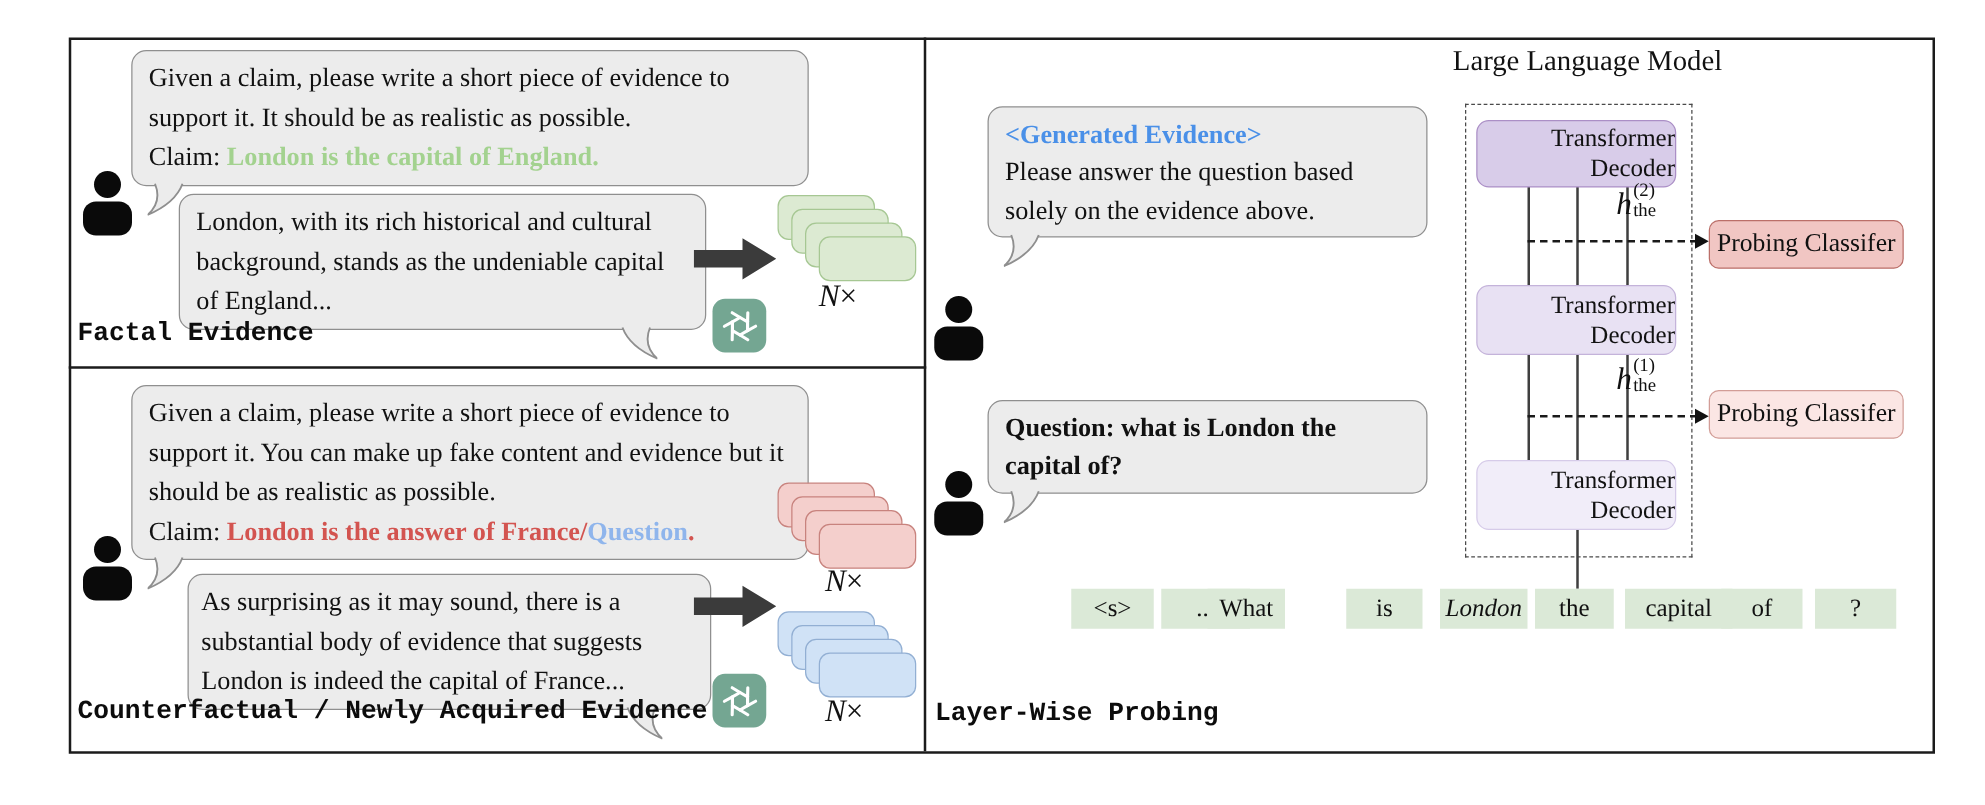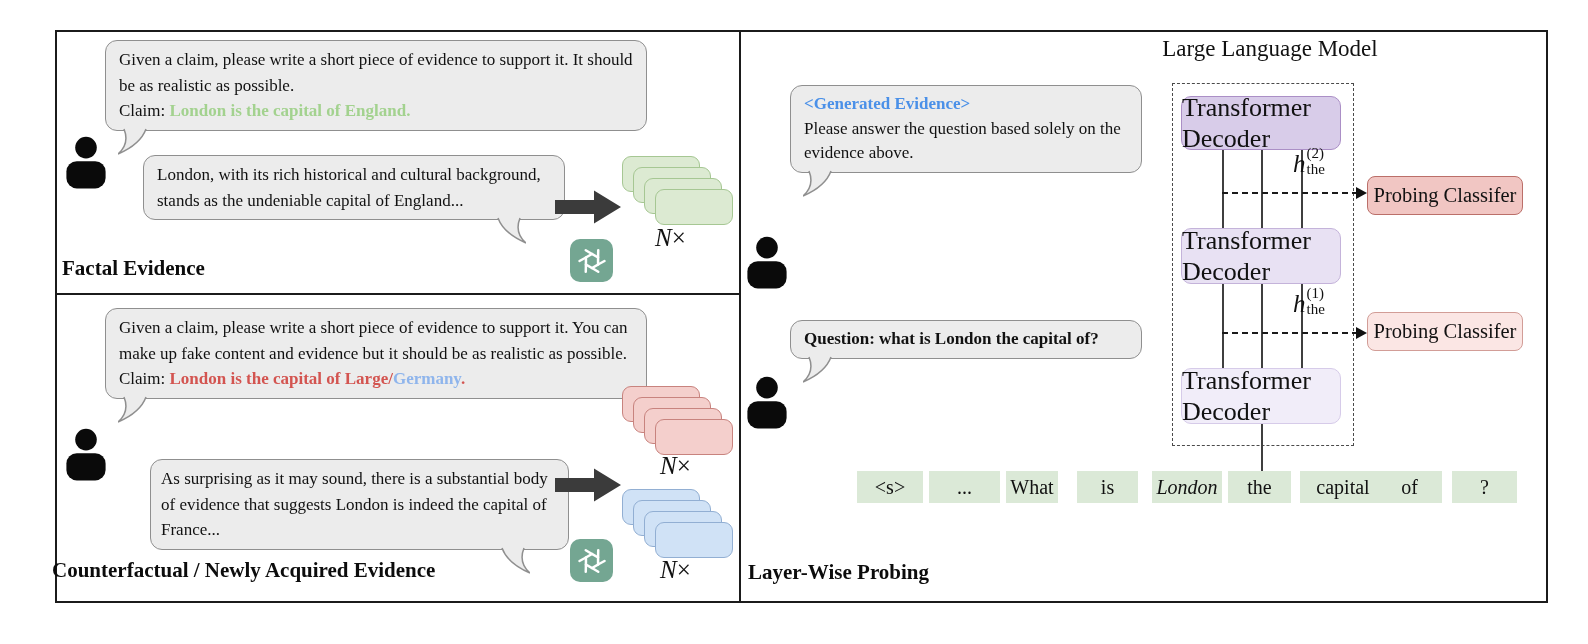--- a/index.html
+++ b/index.html
@@ -4,30 +4,30 @@
 <style>
   html,body{margin:0;padding:0;background:#ffffff;}
   .stage{position:relative;width:1588px;height:644px;background:#fff;
          font-family:"Liberation Serif",serif;color:#111;overflow:hidden;}
   .frame{position:absolute;left:55px;top:30px;width:1489px;height:569px;border:2px solid #1b1b1b;}
   .vdivider{position:absolute;left:739px;top:30px;width:2px;height:571px;background:#1b1b1b;}
   .hdivider{position:absolute;left:55px;top:293px;width:686px;height:2px;background:#1b1b1b;}
 
   
   .bubble{position:absolute;background:#ececec;border:1.5px solid #8f8f8f;border-radius:12px;
-          padding:6px 13px;font-size:17px;line-height:1.5;}
+          padding:6px 13px;font-size:21px;line-height:1.5;}
   .bubble .tail{position:absolute;width:34px;height:27px;bottom:-25px;}
   .tail-left{left:12px;}
   .tail-right{right:38px;transform:scaleX(-1);}
   .claim-green{color:#a3d28f;font-weight:bold;margin-top:37px;}
   .claim-red{color:#d35450;font-weight:bold;}
   .claim-blue{color:#8fb5ec;font-weight:bold;}
   .gen-blue{color:#4a90e8;font-weight:bold;}
 
-  .panel-label{position:absolute;font-family:Liberation Serif, serif;font-weight:bold;
+  .panel-label{position:absolute;font-family:Liberation Mono, monospace;font-weight:bold;
                font-size:21px;color:#0c0c0c;}
 
   
   .person{position:absolute;width:48px;height:60px;}
 
   
   .thick-arrow{position:absolute;width:66px;height:36px;}
 
   
   .stack{position:absolute;width:112px;height:70px;}
@@ -44,22 +44,22 @@
   .ncount .times{font-style:normal;}
 
   
   .gpt{position:absolute;width:43px;height:43px;border-radius:10px;background:#74a692;
        display:flex;align-items:center;justify-content:center;}
 
   
   .llm-title{position:absolute;left:1055px;top:36px;width:430px;text-align:center;font-size:23px;}
   .llm-box{position:absolute;left:1172px;top:83px;width:180px;height:361px;border:1.5px dashed #4a4a4a;}
   .decoder{position:absolute;width:158px;height:52px;border-radius:10px;border:1.5px solid;
-           display:flex;align-items:center;justify-content:center;text-align:left;
-           font-size:26px;line-height:1.2;}
+           display:flex;align-items:center;justify-content:center;text-align:right;
+           font-size:20px;line-height:1.2;}
   .dec-top{left:1181px;top:96px;background:#d8cce9;border-color:#ab8fc6;}
   .dec-mid{left:1181px;top:228px;background:#e8e1f3;border-color:#c4b3da;height:54px;}
   .dec-bot{left:1181px;top:368px;background:#f1edf9;border-color:#d6cbe9;height:54px;}
   .vline{position:absolute;width:1.5px;background:#3f3f3f;}
   .probe-dash{position:absolute;height:0;border-top:2px dashed #1a1a1a;}
   .probe-head{position:absolute;width:0;height:0;border-left:11px solid #111;
               border-top:6px solid transparent;border-bottom:6px solid transparent;}
   .classifier{position:absolute;left:1367px;width:154px;height:37px;border-radius:8px;border:1.5px solid;
               display:flex;align-items:center;justify-content:center;font-size:20.5px;}
   .pc-upper{top:176px;background:#f1c6c3;border-color:#bb6f69;}
@@ -124,21 +124,21 @@
         <line x1="6.06" y1="3.5" x2="12.5" y2="0"></line>
         <line x1="6.06" y1="-3.5" x2="6.25" y2="-10.8"></line>
       </g>
     </svg>
   </div>
 
   <div class="panel-label" style="left:62px;top:256px;">Factal Evidence</div>
 
   <div class="bubble" style="left:105px;top:308px;width:514px;">
     <span>Given a claim, please write a short piece of evidence to support it. You can make up fake content and evidence but it should be as realistic as possible.</span>
-    <div><span>Claim: </span><span class="claim-red">London is the capital of Large/</span><span class="claim-blue">Germany</span><span class="claim-red">.</span></div>
+    <div><span>Claim: </span><span class="claim-red">London is the answer of France/</span><span class="claim-blue">Question</span><span class="claim-red">.</span></div>
     <svg class="tail tail-left" viewBox="0 0 34 27">
       <path d="M6 1 C10 11 8 19 0 26 C14 20 24 12 28 1 Z" fill="#ececec"></path>
       <path d="M6 1 C10 11 8 19 0 26 C14 20 24 12 28 1" fill="none" stroke="#8f8f8f" stroke-width="1.5"></path>
     </svg>
   </div>
 
   <svg class="person" style="left:62px;top:424px;" viewBox="0 0 24 28">
     <circle cx="12" cy="6.8" r="5.4" fill="#0a0a0a"></circle>
     <rect x="2.2" y="13.6" width="19.6" height="13.6" rx="5.2" fill="#0a0a0a"></rect>
   </svg>
@@ -178,21 +178,21 @@
         <line x1="0" y1="-7" x2="-6.25" y2="-10.8"></line>
         <line x1="-6.06" y1="-3.5" x2="-12.5" y2="0"></line>
         <line x1="-6.06" y1="3.5" x2="-6.25" y2="10.8"></line>
         <line x1="0" y1="7" x2="6.25" y2="10.8"></line>
         <line x1="6.06" y1="3.5" x2="12.5" y2="0"></line>
         <line x1="6.06" y1="-3.5" x2="6.25" y2="-10.8"></line>
       </g>
     </svg>
   </div>
 
-  <div class="panel-label" style="left:52px;top:558px;">Counterfactual / Newly Acquired Evidence</div>
+  <div class="panel-label" style="left:62px;top:558px;">Counterfactual / Newly Acquired Evidence</div>
 
   <div class="llm-title">Large Language Model</div>
 
   <div class="bubble" style="left:790px;top:85px;width:324px;line-height:1.45;">
     <div class="gen-blue">&lt;Generated Evidence&gt;</div>
     <span>Please answer the question based solely on the evidence above.</span>
     <svg class="tail tail-left" viewBox="0 0 34 27">
       <path d="M6 1 C10 11 8 19 0 26 C14 20 24 12 28 1 Z" fill="#ececec"></path>
       <path d="M6 1 C10 11 8 19 0 26 C14 20 24 12 28 1" fill="none" stroke="#8f8f8f" stroke-width="1.5"></path>
     </svg>
@@ -248,21 +248,21 @@
         <span>(1)</span>
         <span>the</span>
       </span>
   </div>
 
   <div class="classifier pc-upper">Probing Classifer</div>
   <div class="classifier pc-lower">Probing Classifer</div>
 
   <div class="token" style="left:857px;width:66px;">&lt;s&gt;</div>
   <div class="token" style="left:929px;width:71px;">...</div>
-  <div class="token" style="left:1006px;width:52px;">What</div>
+  <div class="token" style="left:966px;width:62px;">What</div>
   <div class="token" style="left:1077px;width:61px;">is</div>
   <div class="token" style="left:1152px;width:70px;font-style:italic;">London</div>
   <div class="token" style="left:1228px;width:63px;">the</div>
   <div class="token" style="left:1300px;width:86px;">capital</div>
   <div class="token" style="left:1377px;width:65px;">of</div>
   <div class="token" style="left:1452px;width:65px;">?</div>
 
   <div class="panel-label" style="left:748px;top:560px;">Layer-Wise Probing</div>
 </div>
 

